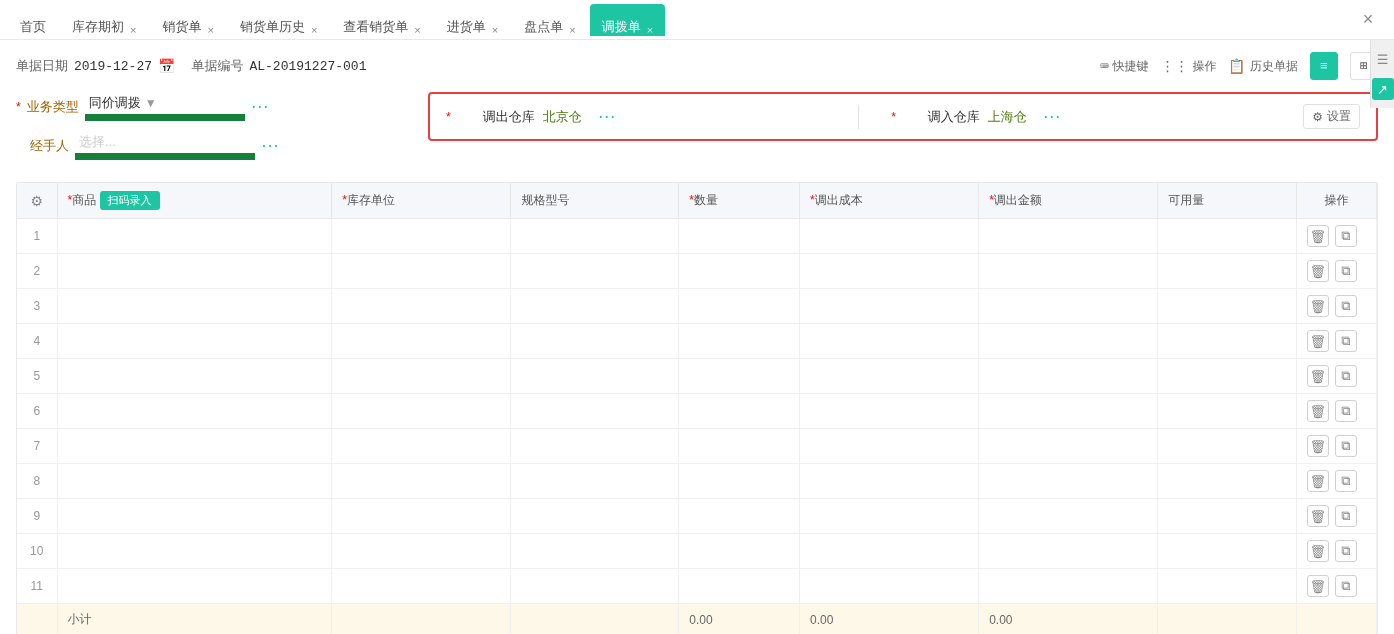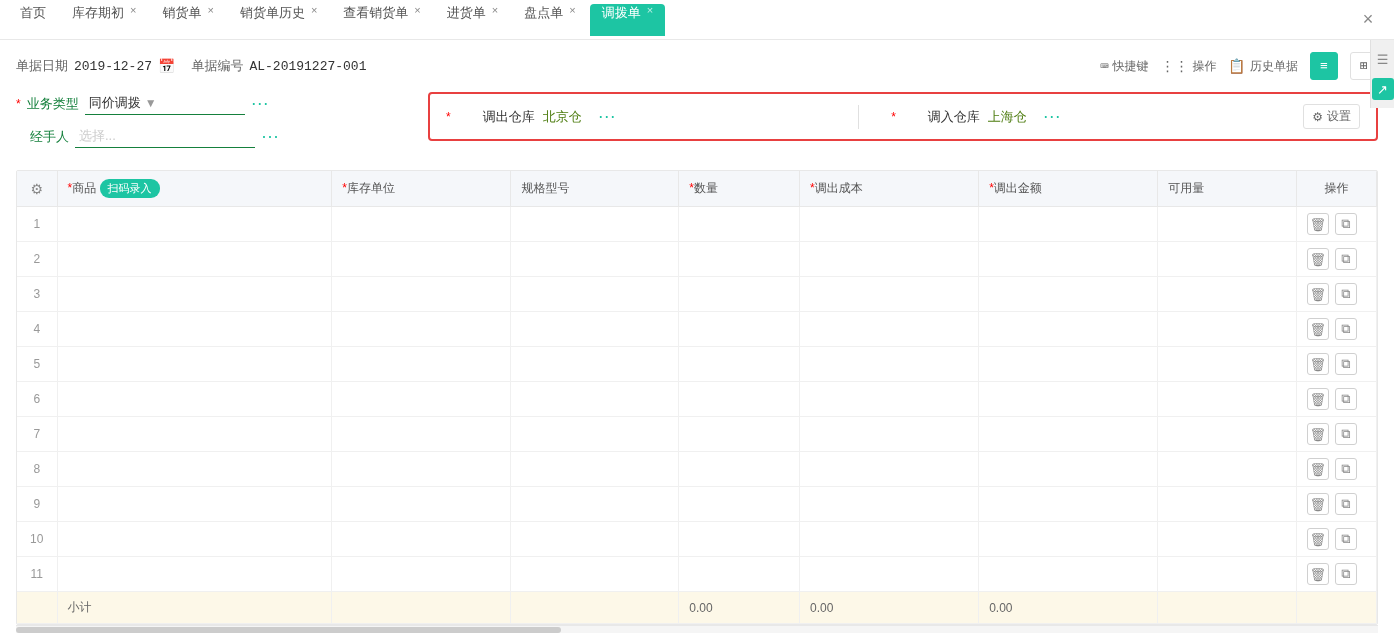--- a/index.html
+++ b/index.html
@@ -4,21 +4,21 @@
   <style>
     * { box-sizing: border-box; margin: 0; padding: 0; }
     body { font-family: 'Microsoft YaHei', Arial, sans-serif; font-size: 13px; background: #f5f5f5; color: #333; overflow: hidden; }
 
     
     .tab-bar {
       display: flex; align-items: center; background: #fff; border-bottom: 1px solid #e8e8e8;
       height: 40px; padding: 0 8px; gap: 2px;
     }
     .tab-item {
-      display: flex; align-items: flex-start; padding: 0 12px; height: 32px; cursor: pointer;
+      display: flex; align-items: flex-end; padding: 0 12px; height: 32px; cursor: pointer;
       font-size: 13px; color: #555; border-radius: 4px 4px 0 0; gap: 6px; white-space: nowrap;
       position: relative;
     }
     .tab-item.active { background: #1dc5a3; color: #fff; }
     .tab-item .close-icon { font-size: 11px; opacity: 0.7; cursor: pointer; }
     .tab-item.active .close-icon { color: #fff; }
     .tab-bar-end { margin-left: auto; }
     .window-close {
       width: 36px; height: 36px; display: flex; align-items: center; justify-content: center;
       cursor: pointer; font-size: 18px; color: #888;
@@ -50,23 +50,23 @@
       display: flex; align-items: center; gap: 4px; border: 1px solid #e0e0e0; border-radius: 3px;
       padding: 3px 8px; cursor: pointer; font-size: 12px; color: #666; background: #fff;
     }
 
     
     .form-row {
       display: flex; align-items: center; margin-bottom: 10px; gap: 16px;
     }
     .form-field { display: flex; align-items: center; gap: 6px; }
     .form-field .req { color: #f00; font-size: 12px; }
-    .form-field label { color: #15803d; }
+    .form-field label { color: #a16207; }
     .field-input {
-      display: flex; align-items: center; border-bottom: 1px solid #15803d;
+      display: flex; align-items: center; border-bottom: 7px solid #15803d;
       padding: 2px 4px; min-width: 120px;
     }
     .field-input .val { color: #333; }
     .dropdown-arrow { color: #999; cursor: pointer; font-size: 12px; margin-left: 4px; }
 
     
     .highlight-box {
       border: 2px solid #e84040; border-radius: 4px; padding: 10px 16px;
       display: flex; align-items: center; gap: 32px; flex: 1; margin-left: 32px;
     }
@@ -95,21 +95,21 @@
     .subtotal-row td { color: #666; font-size: 12px; }
 
     .action-cell { display: flex; align-items: center; gap: 6px; }
     .action-icon {
       width: 22px; height: 22px; display: flex; align-items: center; justify-content: center;
       border: 1px solid #d0d0d0; border-radius: 3px; cursor: pointer; color: #888;
       font-size: 13px; background: #fff;
     }
 
     .scan-btn {
-      background: #1dc5a3; color: #fff; border: none; border-radius: 9px;
+      background: #1dc5a3; color: #fff; border: none; border-radius: 3px;
       padding: 2px 8px; font-size: 11px; cursor: pointer; font-family: inherit;
     }
     .th-gear { cursor: pointer; color: #888; font-size: 14px; }
 
     
     .right-sidebar {
       position: fixed; right: 0; top: 40px; width: 24px; background: #f0f0f0;
       border-left: 1px solid #e0e0e0; display: flex; flex-direction: column; align-items: center;
       gap: 8px; padding: 8px 0;
     }

